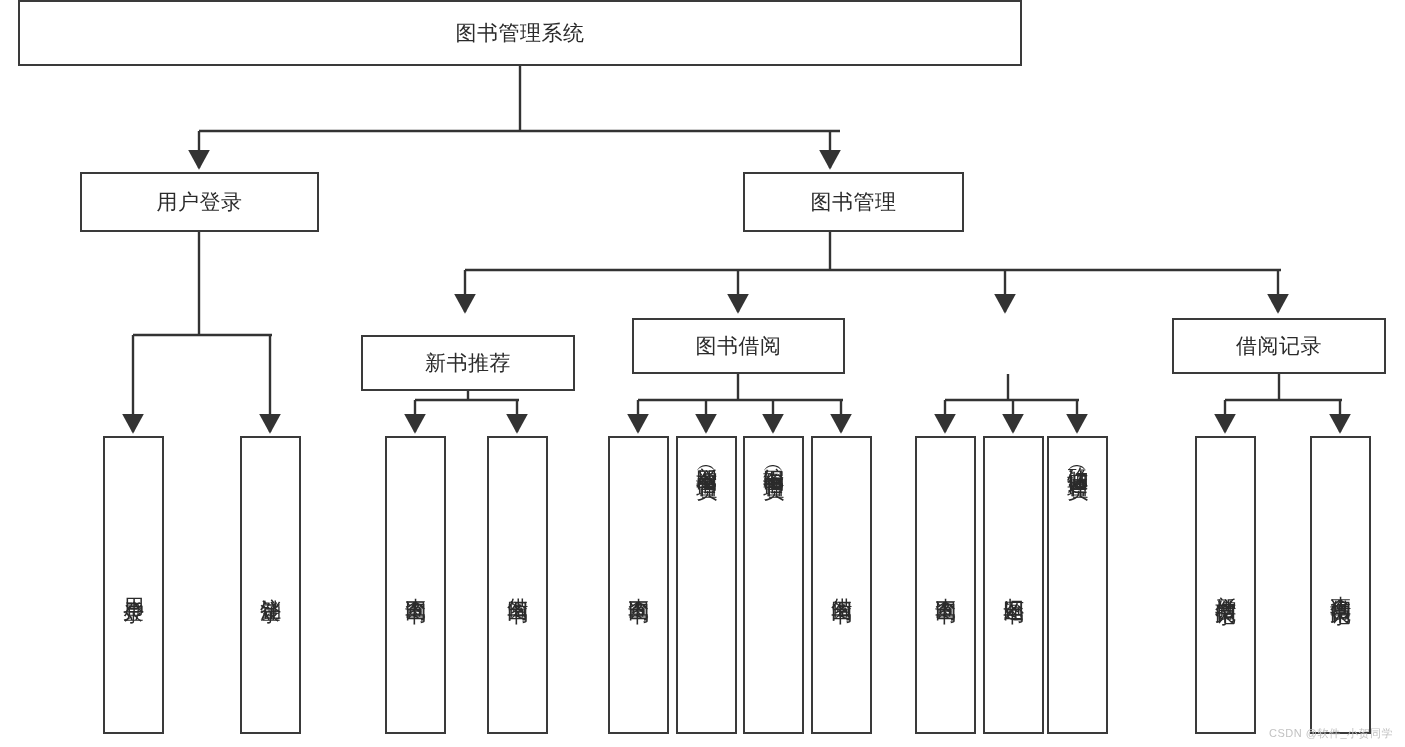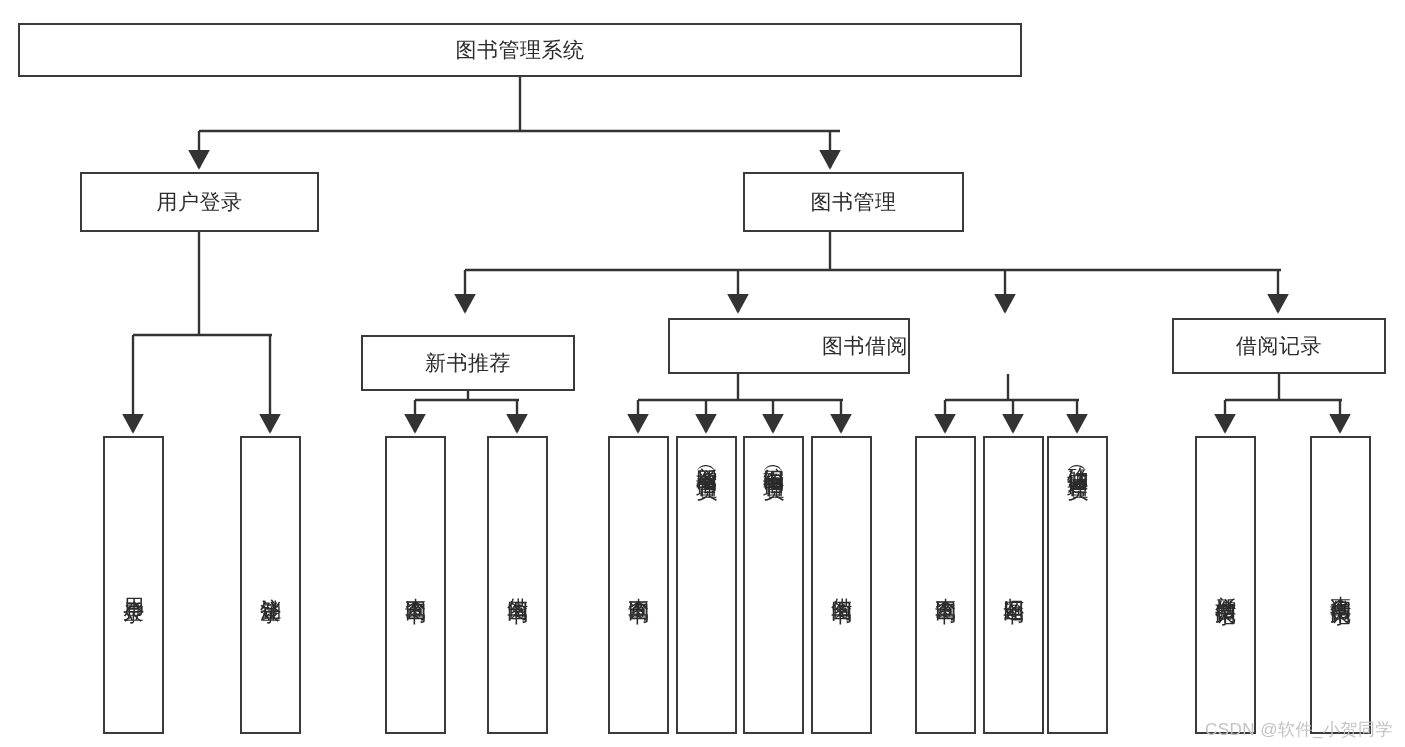--- a/index.html
+++ b/index.html
@@ -56,21 +56,21 @@
     display: block;
   }
   .node.vert.centered {
     align-items: center;
     padding-top: 0;
   }
   #watermark {
     position: absolute;
     right: 12px;
     bottom: 6px;
-    font-size: 17px;
+    font-size: 11px;
     color: #c2c2c2;
     letter-spacing: 0.5px;
     z-index: 6;
     white-space: nowrap;
     user-select: none;
   }
 </style>
 </head>
 <body>
 
@@ -120,37 +120,37 @@
       <path d="M 1013 400 L 1013 432" marker-end="url(#arrow)"></path>
       <path d="M 1077 400 L 1077 432" marker-end="url(#arrow)"></path>
 
       <path d="M 1279 374 L 1279 400"></path>
       <path d="M 1225 400 L 1342 400"></path>
       <path d="M 1225 400 L 1225 432" marker-end="url(#arrow)"></path>
       <path d="M 1340 400 L 1340 432" marker-end="url(#arrow)"></path>
     </g>
   </svg>
 
-  <div class="node horiz" style="left:18px; top:23px; width:1004px; height:54px;">
+  <div class="node horiz" style="left:18px; top:0; width:1004px; height:66px;">
     <span>图书管理系统</span>
   </div>
 
   <div class="node horiz" style="left:80px; top:172px; width:239px; height:60px;">
     <span>用户登录</span>
   </div>
 
   <div class="node horiz" style="left:743px; top:172px; width:221px; height:60px;">
     <span>图书管理</span>
   </div>
 
   <div class="node horiz" style="left:361px; top:318px; width:214px; height:56px;margin-top:17px;">
     <span>新书推荐</span>
   </div>
 
-  <div class="node horiz" style="left:668px; top:318px; width:242px; height:56px;justify-content:flex-end;">
+  <div class="node horiz" style="left:632px; top:318px; width:213px; height:56px;">
     <span>图书借阅</span>
   </div>
 
 
   <div class="node horiz" style="left:1172px; top:318px; width:214px; height:56px;">
     <span>借阅记录</span>
   </div>
 
   <div class="node vert centered" style="left:103px; top:436px; width:61px; height:298px;">
     <span class="vtext">用户登录</span>

